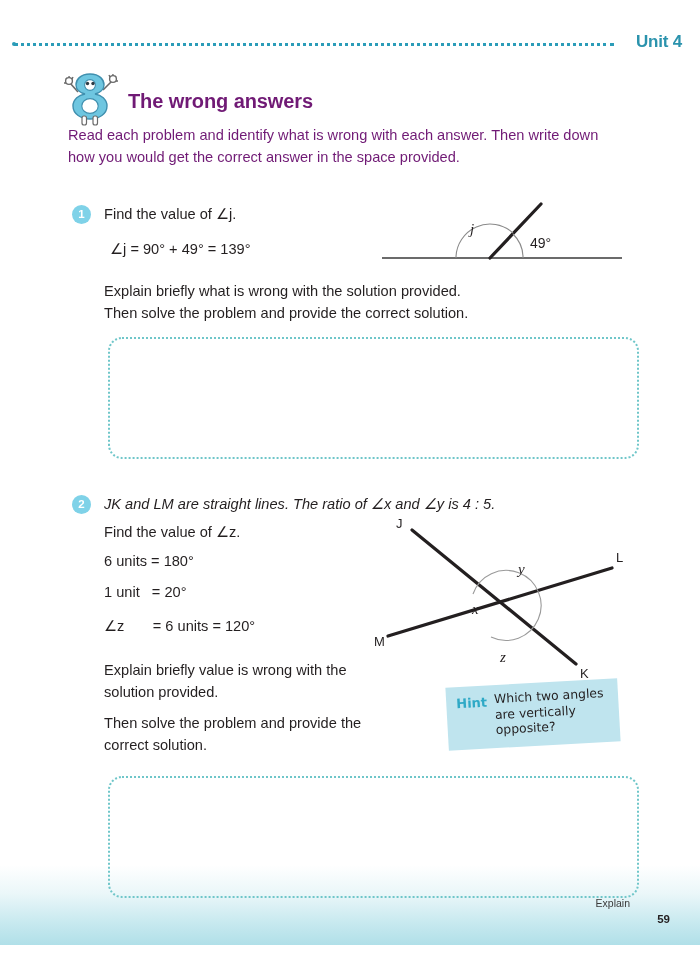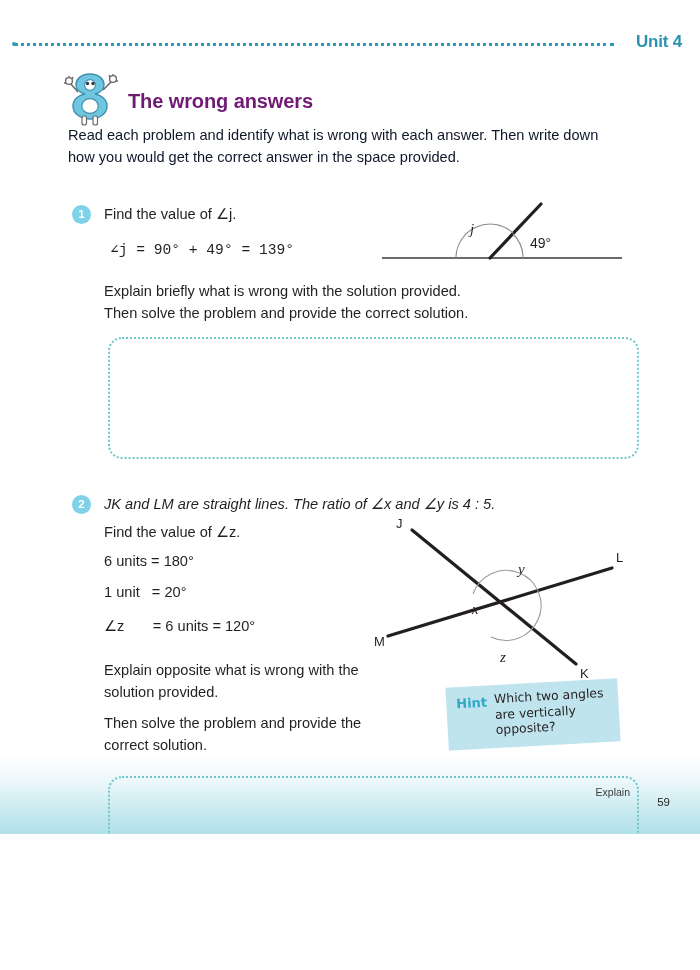--- a/index.html
+++ b/index.html
@@ -6,21 +6,21 @@
     margin: 0;
     padding: 0;
     background: #ffffff;
   }
   body {
     font-family: "Liberation Sans", sans-serif;
   }
   .page {
     position: relative;
     width: 700px;
-    height: 834px;
+    height: 945px;
     overflow: hidden;
     background: #ffffff;
   }
 
   
   .bottom-band {
     position: absolute;
     left: 0;
     bottom: 0;
     width: 700px;
@@ -77,21 +77,21 @@
   }
 
   
   .intro {
     position: absolute;
     left: 68px;
     top: 124px;
     width: 560px;
     font-size: 14.6px;
     line-height: 22px;
-    color: #0f172a;
+    color: #701a75;
   }
 
   
   .qnum {
     position: absolute;
     width: 19px;
     height: 19px;
     border-radius: 50%;
     background: #7fd2e8;
     color: #ffffff;
@@ -168,23 +168,23 @@
   .footer-subject {
     position: absolute;
     right: 70px;
     bottom: 36px;
     font-size: 10.5px;
     color: #3b3b3b;
   }
   .footer-page {
     position: absolute;
     right: 30px;
-    bottom: 26px;
+    bottom: 20px;
     font-size: 11.5px;
-    font-weight: normal;
+    font-weight: bold;
     color: #231f20;
   }
 </style>
 </head>
 <body>
 
 <div class="page">
 
   <div class="bottom-band"></div>
 
@@ -218,21 +218,21 @@
       <rect x="35" y="50" width="4.5" height="9" rx="2" fill="#ffffff" stroke="#6a6a6a" stroke-width="1.2"></rect>
     </svg>
   </div>
 
   <div class="section-title">The wrong answers</div>
 
   <div class="intro">Read each problem and identify what is wrong with each answer. Then write down how you would get the correct answer in the space provided.</div>
 
   <div class="qnum" style="left:72px; top:205px;">1</div>
   <div class="qtext" style="left:104px; top:203px;">Find the value of ∠j.</div>
-  <div class="mathline" style="left:110px; top:240px;font-family:Liberation Mono, monospace;">∠j = 90° + 49° = 139°</div>
+  <div class="mathline" style="left:110px; top:240px;">∠j = 90° + 49° = 139°</div>
 
   <div class="diagram" style="left:378px; top:200px;">
     <svg width="250" height="66" viewBox="0 0 250 66">
 
       <line x1="4" y1="58" x2="244" y2="58" stroke="#3a3a3a" stroke-width="1.7"></line>
 
       <line x1="112" y1="58" x2="163" y2="4" stroke="#231f20" stroke-width="3.2" stroke-linecap="round"></line>
 
       <path d="M 78 58 A 34 34 0 0 1 135 33" fill="none" stroke="#8a8a8a" stroke-width="1.1"></path>
 
@@ -269,21 +269,21 @@
       <text x="244" y="46" font-family="Liberation Sans, sans-serif" font-size="13" fill="#231f20">L</text>
       <text x="2" y="130" font-family="Liberation Sans, sans-serif" font-size="13" fill="#231f20">M</text>
       <text x="208" y="162" font-family="Liberation Sans, sans-serif" font-size="13" fill="#231f20">K</text>
 
       <text x="146" y="58" font-family="Liberation Serif, serif" font-style="italic" font-size="15" fill="#231f20">y</text>
       <text x="100" y="98" font-family="Liberation Serif, serif" font-style="italic" font-size="15" fill="#231f20">x</text>
       <text x="128" y="146" font-family="Liberation Serif, serif" font-style="italic" font-size="15" fill="#231f20">z</text>
     </svg>
   </div>
 
-  <div class="qtext" style="left:104px; top:659px; width:330px;">Explain opposite what is wrong with the</div>
+  <div class="qtext" style="left:104px; top:659px; width:330px;">Explain briefly value is wrong with the</div>
   <div class="qtext" style="left:104px; top:681px; width:330px;">solution provided.</div>
   <div class="qtext" style="left:104px; top:734px; width:330px;">correct solution.</div>
   <div class="qtext" style="left:104px; top:712px; width:330px;">Then solve the problem and provide the</div>
 
   <div class="hint-box"></div>
   <div class="hint-inner">
     <span class="hint-word">Hint</span>
     <span class="hint-text">Which two angles are vertically opposite?</span>
   </div>
 

